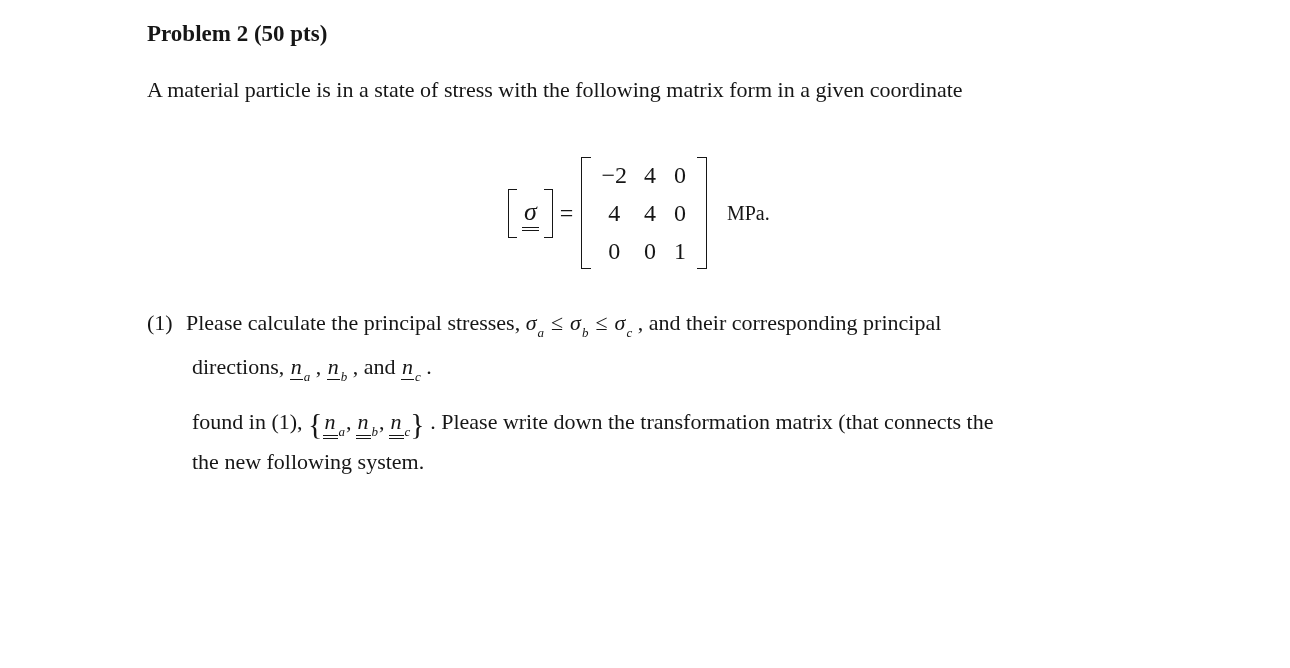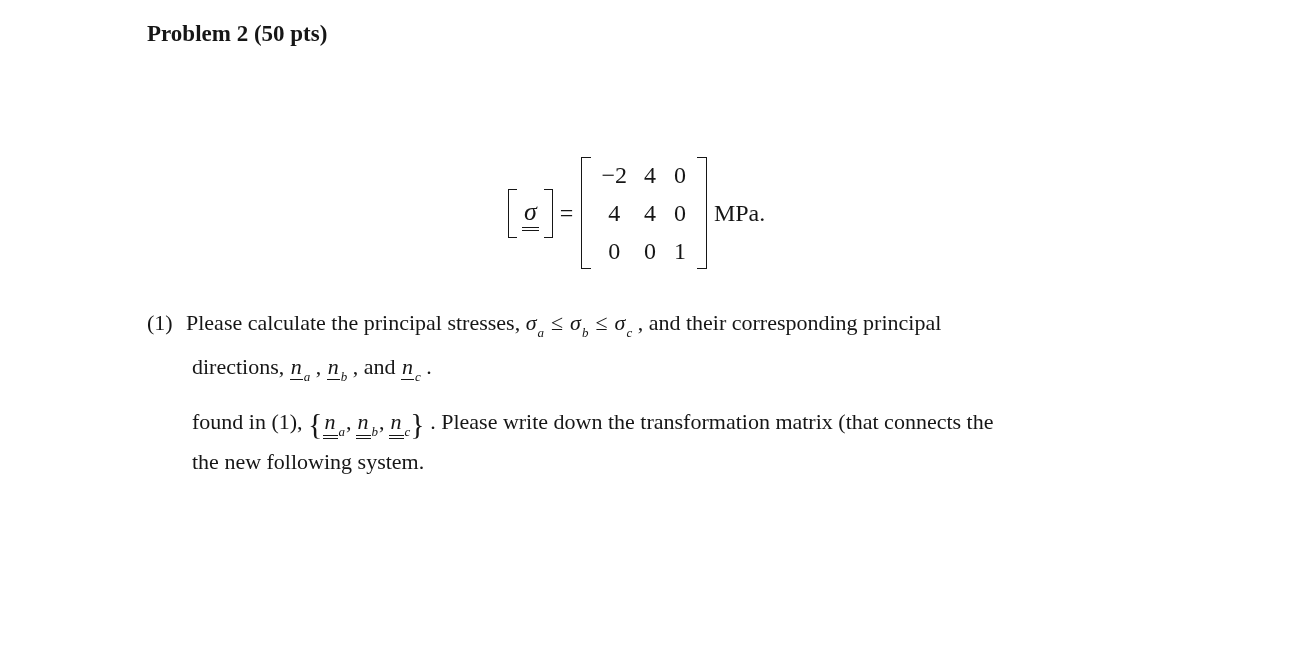--- a/index.html
+++ b/index.html
@@ -57,21 +57,21 @@
   .cells {
     display: grid;
     grid-template-columns: auto auto auto;
     column-gap: 16px;
     padding: 4px 10px;
     align-content: space-between;
     justify-items: center;
     align-items: center;
   }
   .cell { font-size: 24px; line-height: 28px; text-align: center; min-width: 14px; }
-  .unit { font-size: 24px; margin-left: 7px; }
+  .unit { font-size: 20px; margin-left: 20px; }
 
   
   .ul1 {
     display: inline-block;
     line-height: 1;
     padding: 0 1px 1px;
     border-bottom: 1.3px solid currentColor;
   }
   .ul2 {
     position: relative;
@@ -111,20 +111,21 @@
   .sig-inline { font-size: 22px; }
 </style>
 </head>
 <body>
 
 <div class="page">
 
   <div class="abs title">Problem 2 (50 pts)</div>
 
   <div class="abs intro">
+      <span class="bline">A material particle is in a state of stress with the following matrix form in a given coordinate</span>
     </div>
 
   <div class="abs equation">
     <div class="eq-lhs">
         <span class="sbr sbr-l"></span>
         <span class="lhs-sigma"><span class="ul2 mi sig-big">σ</span></span>
         <span class="sbr sbr-r"></span>
         <span class="eq-equals">=</span>
       </div>
     <div class="matrix">

